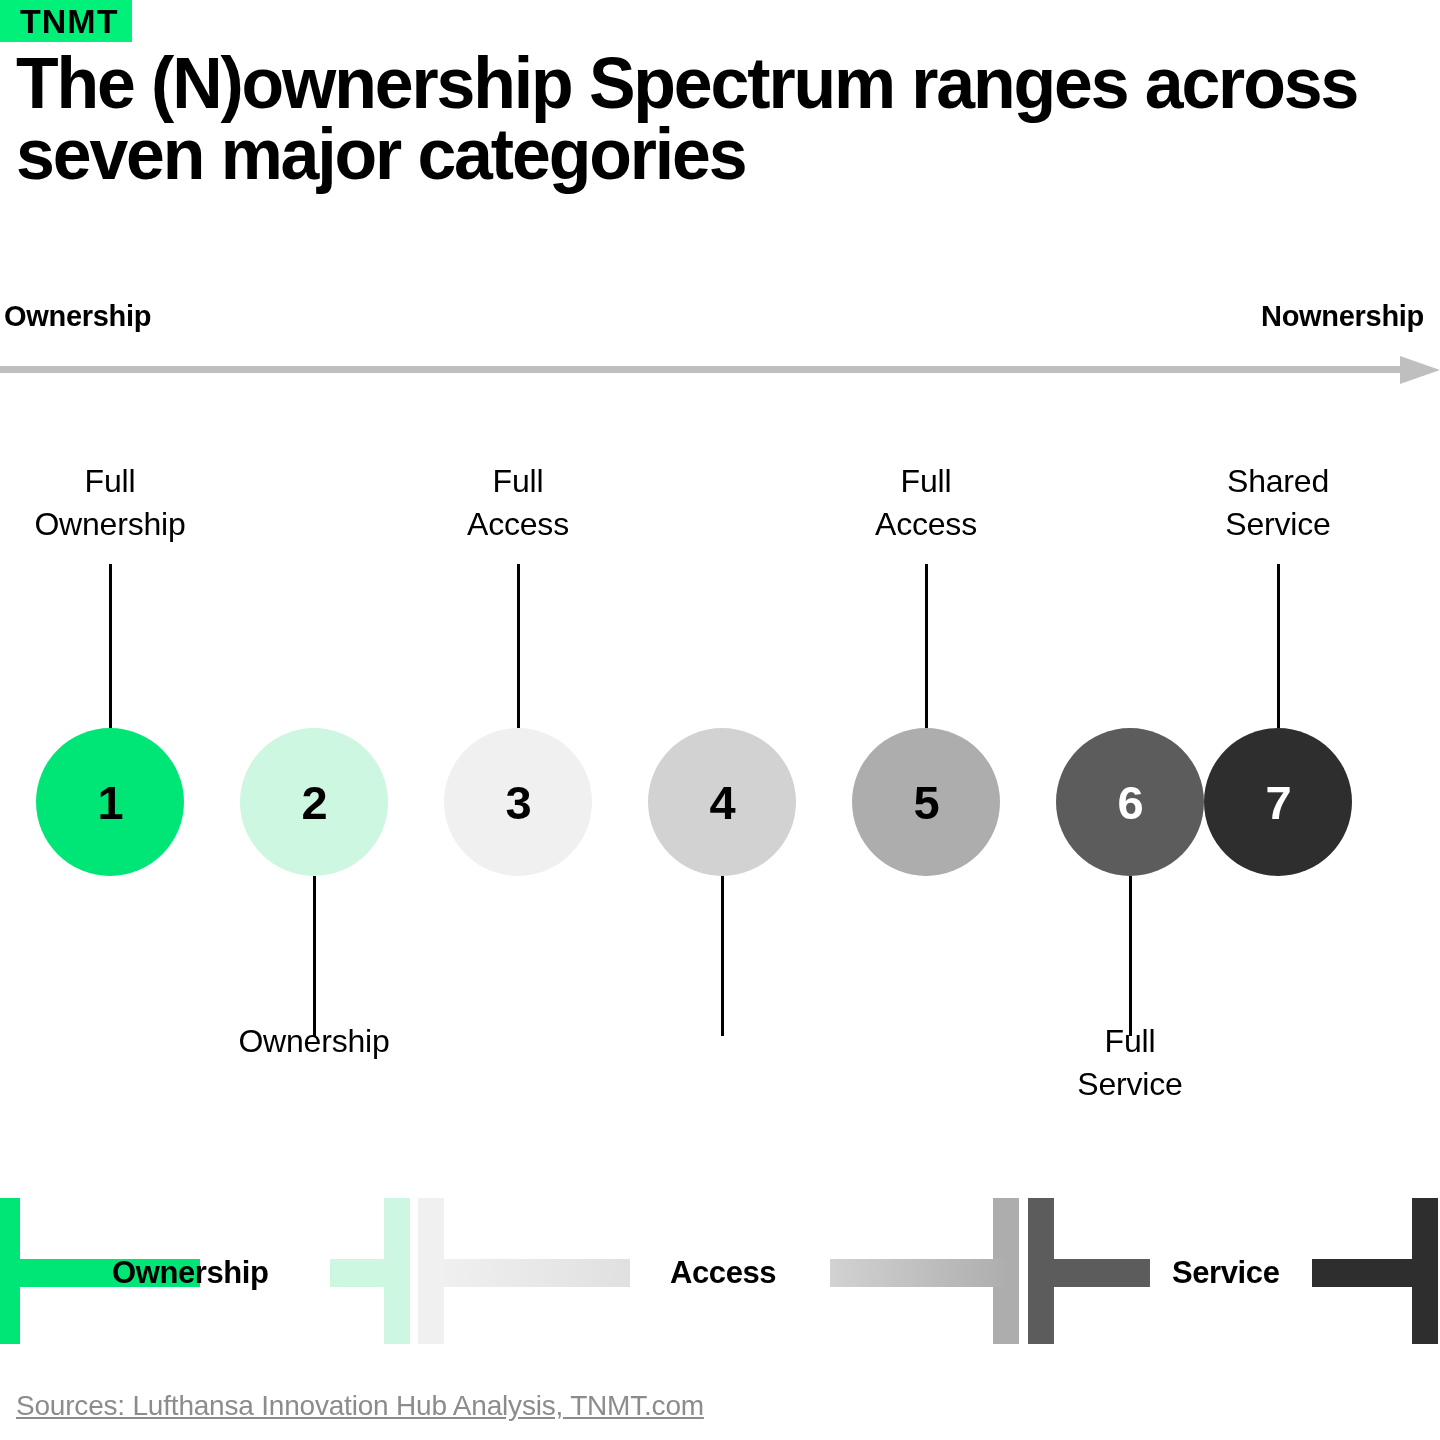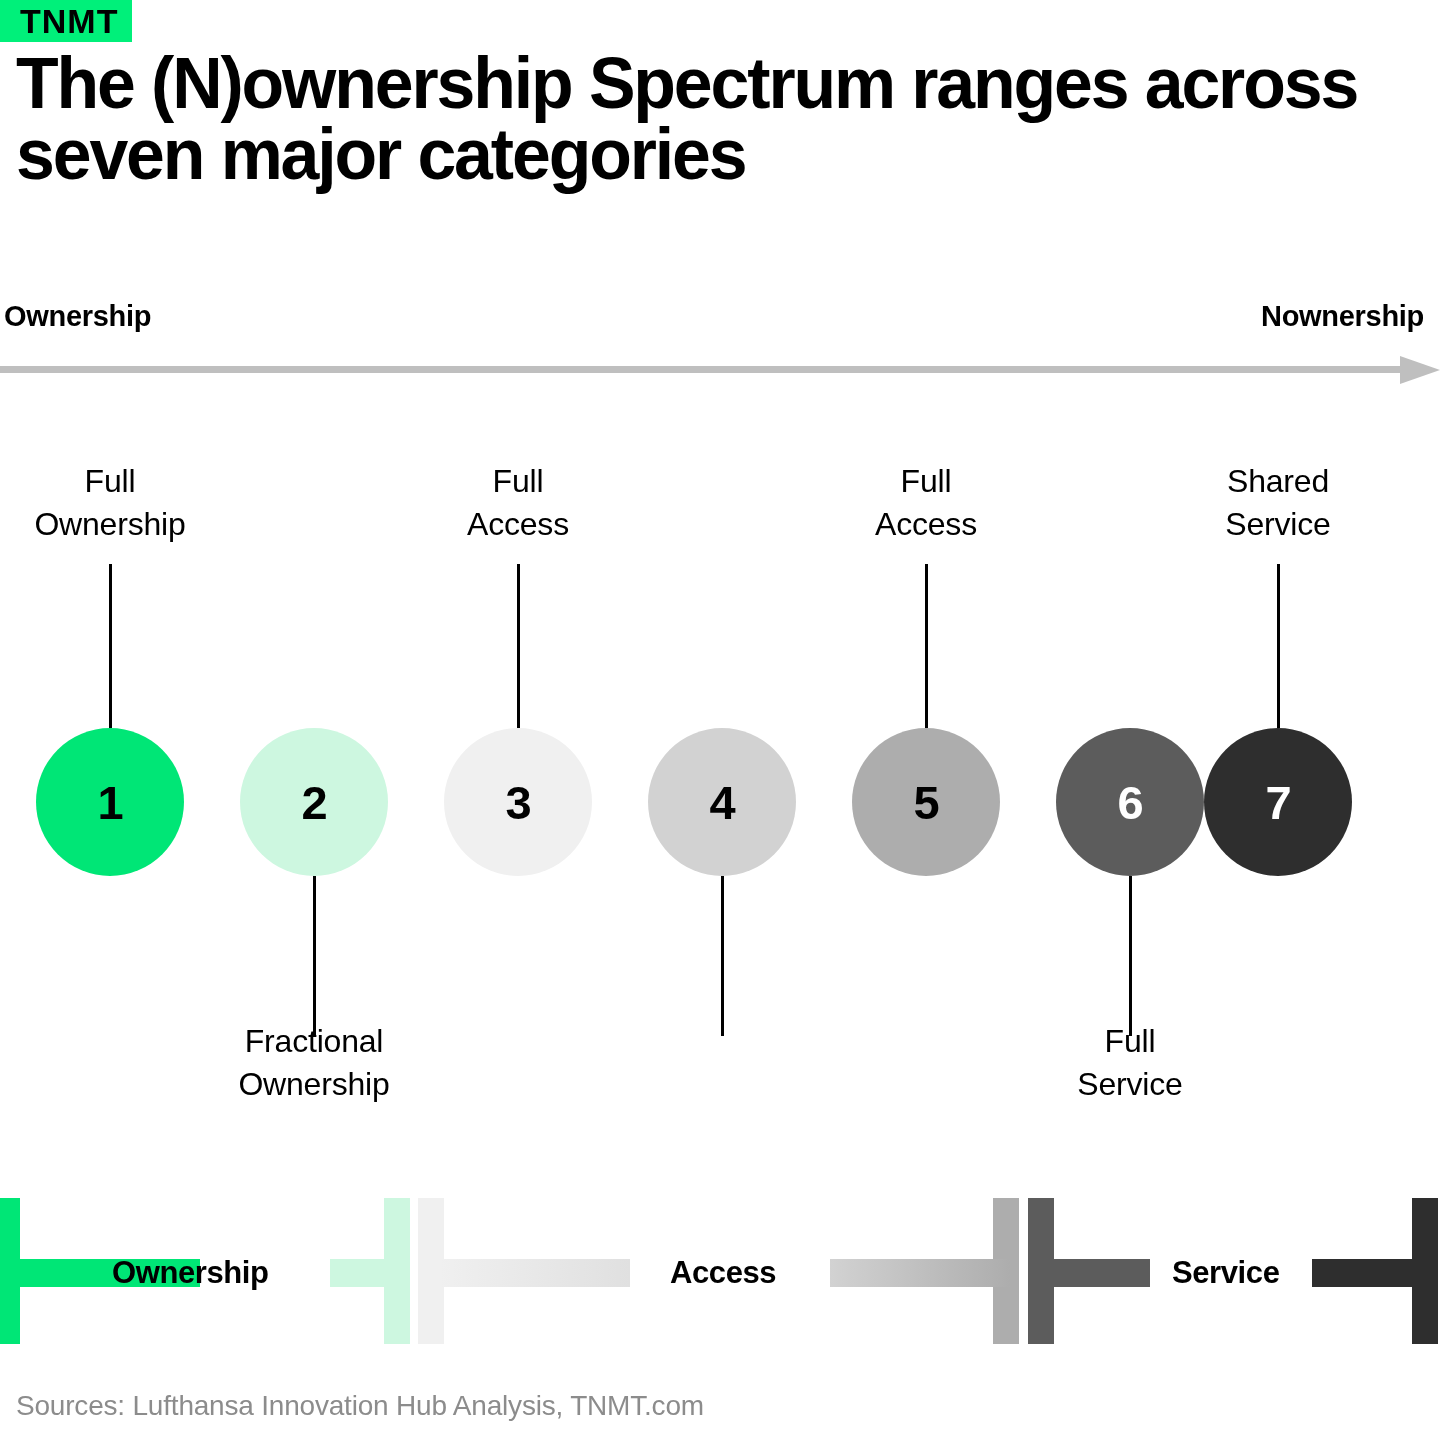--- a/index.html
+++ b/index.html
@@ -156,20 +156,21 @@
   }
 
   
   .sources {
     position: absolute;
     left: 16px;
     top: 1390px;
     font-size: 28px;
     color: #8C8C8C;
     letter-spacing: -0.2px;
+    text-decoration: underline;
   }
 </style>
 </head>
 <body>
 
 <div class="page">
 
   <div class="logo">
     <span class="logo-text">TNMT</span>
   </div>
@@ -190,21 +191,20 @@
           <div>Full</div>
           <div>Ownership</div>
         </div>
         <div class="stem up"></div>
         <div class="circle" style="background: rgb(0, 230, 118);">
           <span class="circle-num" style="color: rgb(0, 0, 0);">1</span>
         </div>
       </div>
       <div class="node" style="left: 212px;">
         <div class="node-label below">
-          <div>Fractional</div>
           <div>Ownership</div>
         </div>
         <div class="stem down"></div>
         <div class="circle" style="background: rgb(205, 247, 224);">
           <span class="circle-num" style="color: rgb(0, 0, 0);">2</span>
         </div>
       </div>
       <div class="node" style="left: 416px;">
         <div class="node-label above">
           <div>Full</div>

